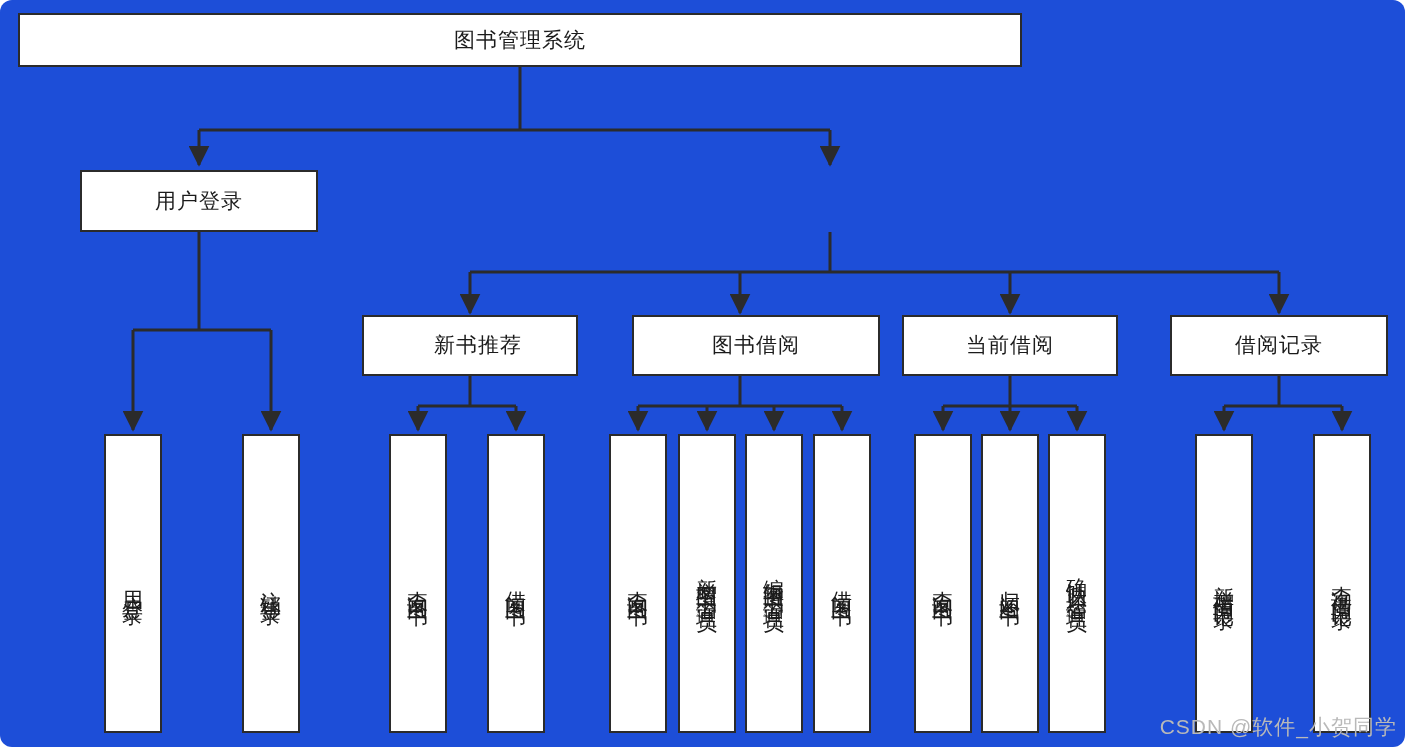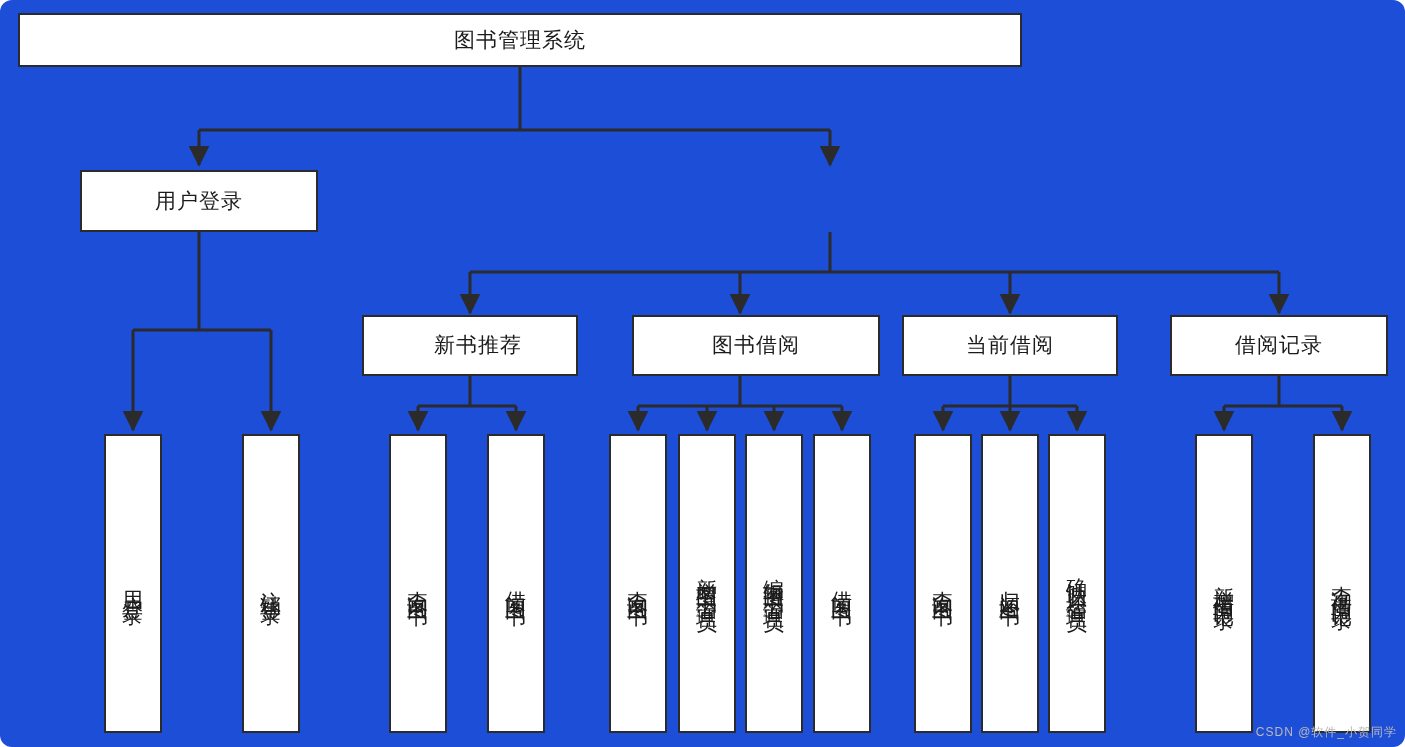--- a/index.html
+++ b/index.html
@@ -36,21 +36,21 @@
     font-size:21px;
     letter-spacing:5px;
     line-height:1;
     white-space:nowrap;
   }
   .node.vert.mid{align-items:center;}
   .node.vert.top{align-items:center;}
   #watermark{
     position:absolute;
     right:8px;bottom:6px;
-    font-size:12px;
+    font-size:21px;
     color:#b9b9b9;
     letter-spacing:1px;
     white-space:nowrap;
     pointer-events:none;
   }
 </style>
 </head>
 <body>
 
 <div id="stage">

